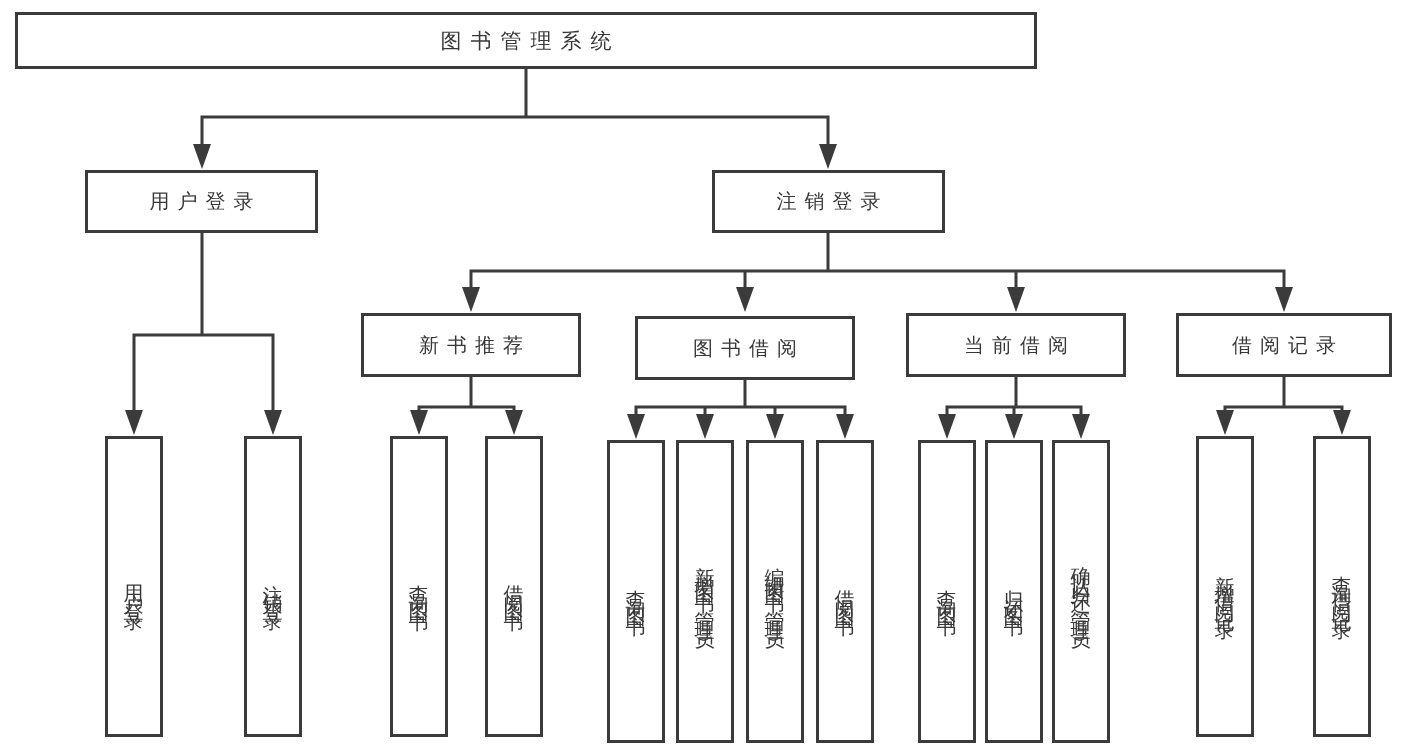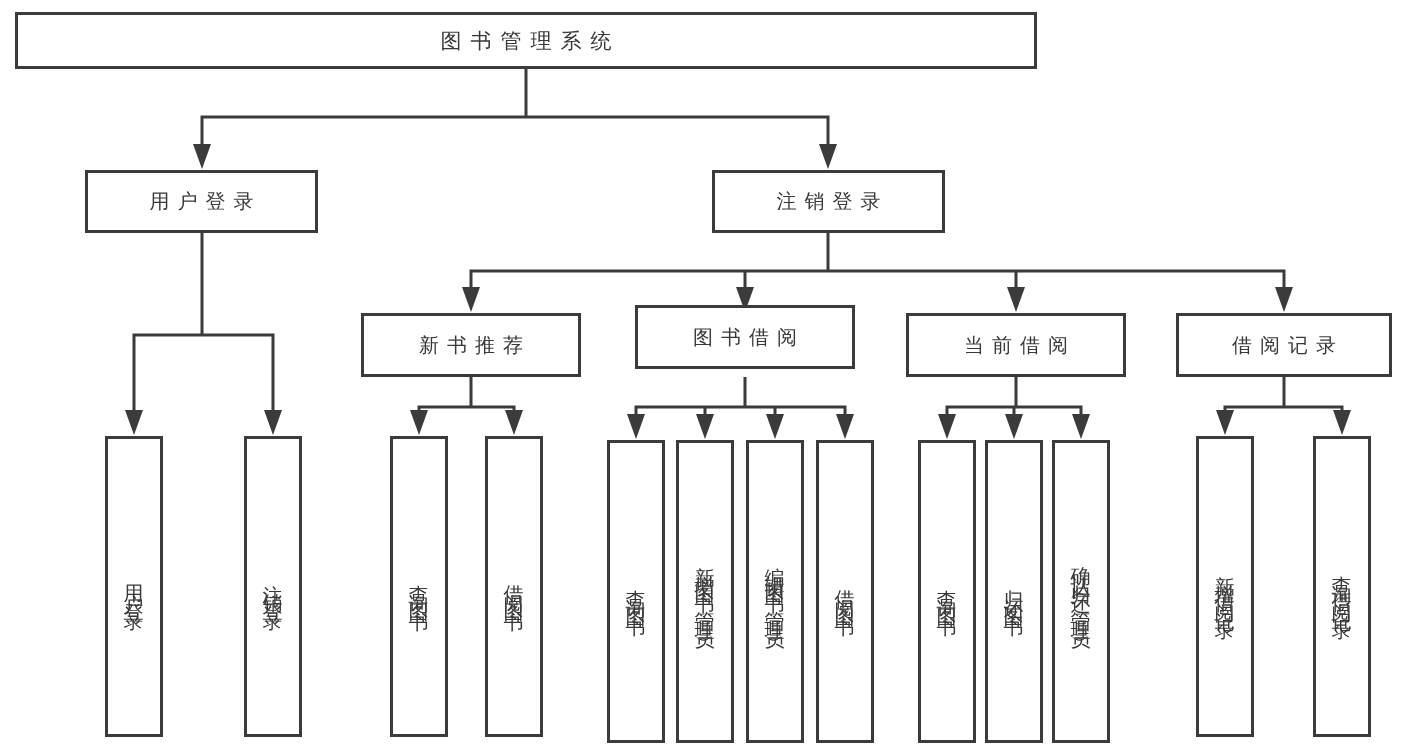--- a/index.html
+++ b/index.html
@@ -91,21 +91,21 @@
     <polygon points="1216,410 1234,410 1225,435"></polygon>
     <polygon points="1333,410 1351,410 1342,435"></polygon>
   </svg>
 
   <div class="node h root" style="left:15px;top:12px;width:1022px;height:57px">图书管理系统</div>
 
   <div class="node h" style="left:85px;top:170px;width:233px;height:63px">用户登录</div>
   <div class="node h" style="left:712px;top:170px;width:233px;height:63px">注销登录</div>
 
   <div class="node h" style="left:361px;top:313px;width:220px;height:64px">新书推荐</div>
-  <div class="node h" style="left:635px;top:305px;width:220px;height:64px">图书借阅</div>
+  <div class="node h" style="left:635px;top:316px;width:220px;height:64px">图书借阅</div>
   <div class="node h" style="left:1176px;top:313px;width:216px;height:64px">借阅记录</div>
   <div class="node h" style="left:906px;top:313px;width:220px;height:64px">当前借阅</div>
 
   <div class="node v" style="left:105px;top:436px;width:58px;height:301px">用户登录</div>
   <div class="node v" style="left:244px;top:436px;width:58px;height:301px">注销登录</div>
 
   <div class="node v" style="left:390px;top:436px;width:58px;height:301px">查询图书</div>
   <div class="node v" style="left:485px;top:436px;width:58px;height:301px">借阅图书</div>
 
   <div class="node v" style="left:607px;top:440px;width:58px;height:303px">查询图书</div>

